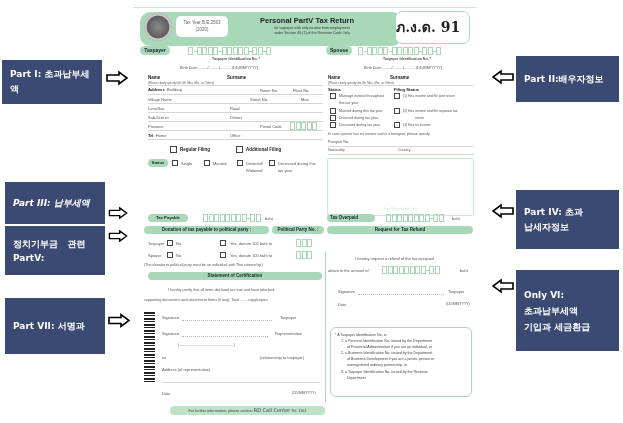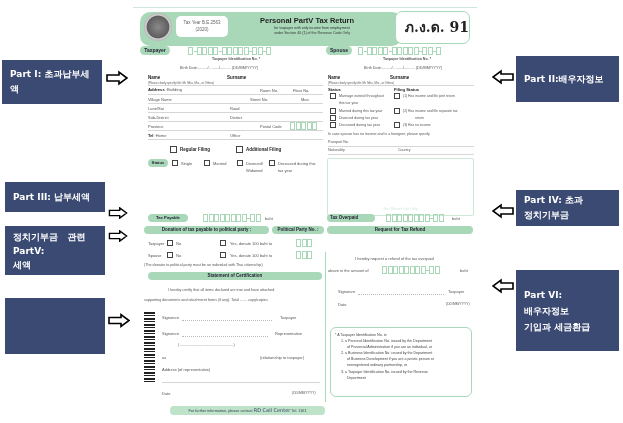--- a/index.html
+++ b/index.html
@@ -11,21 +11,21 @@
   .arrow svg { width: 100%; height: 100%; display: block; }
 
   
   .form { position: absolute; left: 130px; top: 0; width: 350px; height: 423px; font-size: 4px; color: #444; }
   .topline { position: absolute; left: 3px; right: 3px; top: 7px; height: 1px; background: #cfe6dc; }
   .header-band { position: absolute; left: 10px; top: 12px; width: 262px; height: 34px; border-radius: 10px; background: #a9d8b8; }
   .seal { position: absolute; left: 14px; top: 13px; width: 28px; height: 28px; border-radius: 50%; background: radial-gradient(circle, #8a8a8a 0%, #5e5e5e 55%, #cfcfcf 60%, #777 100%); }
   .taxyear { position: absolute; left: 46px; top: 16px; width: 52px; height: 21px; background: #fff; border-radius: 5px; font-size: 4.5px; color: #666; text-align: center; padding-top: 3px; line-height: 7px; }
   .title-main { position: absolute; left: 130px; top: 16px; font-size: 7.5px; font-weight: bold; color: #222; }
   .title-sub { position: absolute; left: 132px; top: 26px; font-size: 3.6px; color: #333; width: 100px; text-align: center; line-height: 5px; }
-  .pngd { position: absolute; left: 265px; top: 11px; width: 75px; height: 33px; border: 1.5px solid #a9d8b8; border-radius: 7px; background: #fff; font-family: "DejaVu Serif", serif; font-weight: bold; font-size: 14px; color: #222; text-align: right; line-height: 30px; }
+  .pngd { position: absolute; left: 265px; top: 11px; width: 75px; height: 33px; border: 1.5px solid #a9d8b8; border-radius: 7px; background: #fff; font-family: "DejaVu Serif", serif; font-weight: bold; font-size: 14px; color: #222; text-align: left; line-height: 30px; }
 
   .pill { position: absolute; background: #a9d8b8; border-radius: 5px; font-weight: bold; color: #223; font-size: 5px; text-align: center; line-height: 9px; }
   .idboxes { position: absolute; height: 8px; display: flex; gap: 0; }
   .idboxes span { display: inline-block; width: 5px; height: 8px; border: 0.6px solid #a9d8b8; margin-right: 0.5px; }
   .idboxes i { display: inline-block; width: 3px; height: 1px; background: #a9d8b8; margin-top: 4px; }
   .t { position: absolute; white-space: nowrap; font-size: 4px; color: #555; }
   .b { font-weight: bold; color: #222; }
   .line { position: absolute; height: 0.6px; background: #d6d6d6; }
   .cb { position: absolute; width: 6px; height: 6px; border: 0.8px solid #444; background: #fff; }
   .cb.lg { width: 7px; height: 7px; }
@@ -52,61 +52,61 @@
 
 <div class="part-label" style="left:516px;top:56px;width:103px;height:46px;">
   <span>Part II:배우자정보</span>
 </div>
 <div class="arrow" style="left:492px;top:69px;width:22px;height:16px;">
   <svg viewBox="0 0 22 14">
       <path d="M21 4 H9 V1 L1 7 L9 13 V10 H21 Z" fill="#fff" stroke="#000" stroke-width="1.6"></path>
     </svg>
 </div>
 
-<div class="part-label" style="left:5px;top:182px;width:100px;height:30px;">
+<div class="part-label" style="left:5px;top:182px;width:100px;height:42px;font-style:italic;">
   <span>Part III: 납부세액</span>
 </div>
 <div class="arrow" style="left:108px;top:207px;width:20px;height:12px;">
   <svg viewBox="0 0 22 14">
       <path d="M1 4 H13 V1 L21 7 L13 13 V10 H1 Z" fill="#fff" stroke="#000" stroke-width="1.6"></path>
     </svg>
 </div>
 
 <div class="part-label" style="left:5px;top:226px;width:100px;height:49px;line-height:14px;">
   <span style="white-space:pre;">정치기부금   관련</span>
   <span>PartV:</span>
-  <span>세액</span>
 </div>
 <div class="arrow" style="left:108px;top:230px;width:20px;height:12px;">
   <svg viewBox="0 0 22 14">
       <path d="M1 4 H13 V1 L21 7 L13 13 V10 H1 Z" fill="#fff" stroke="#000" stroke-width="1.6"></path>
     </svg>
 </div>
 
 <div class="part-label" style="left:5px;top:298px;width:100px;height:56px;line-height:22px;">
+  <span>Part VII: 서명과</span>
 </div>
 <div class="arrow" style="left:108px;top:312px;width:22px;height:17px;">
   <svg viewBox="0 0 22 14">
       <path d="M1 4 H13 V1 L21 7 L13 13 V10 H1 Z" fill="#fff" stroke="#000" stroke-width="1.6"></path>
     </svg>
 </div>
 
-<div class="part-label" style="left:516px;top:190px;width:103px;height:36px;">
+<div class="part-label" style="left:516px;top:190px;width:103px;height:59px;">
   <span>Part IV: 초과</span>
-  <span>정치기부금</span>
+  <span>납세자정보</span>
 </div>
 <div class="arrow" style="left:492px;top:203px;width:22px;height:16px;">
   <svg viewBox="0 0 22 14">
       <path d="M21 4 H9 V1 L1 7 L9 13 V10 H21 Z" fill="#fff" stroke="#000" stroke-width="1.6"></path>
     </svg>
 </div>
 
 <div class="part-label" style="left:516px;top:270px;width:103px;height:81px;line-height:16px;">
-  <span>Part VI:</span>
-  <span>배우자정보</span>
+  <span>Only VI:</span>
+  <span>초과납부세액</span>
   <span>기입과 세금환급</span>
 </div>
 <div class="arrow" style="left:492px;top:278px;width:22px;height:16px;">
   <svg viewBox="0 0 22 14">
       <path d="M21 4 H9 V1 L1 7 L9 13 V10 H21 Z" fill="#fff" stroke="#000" stroke-width="1.6"></path>
     </svg>
 </div>
 
 <div class="form">
   <div class="topline"></div>

